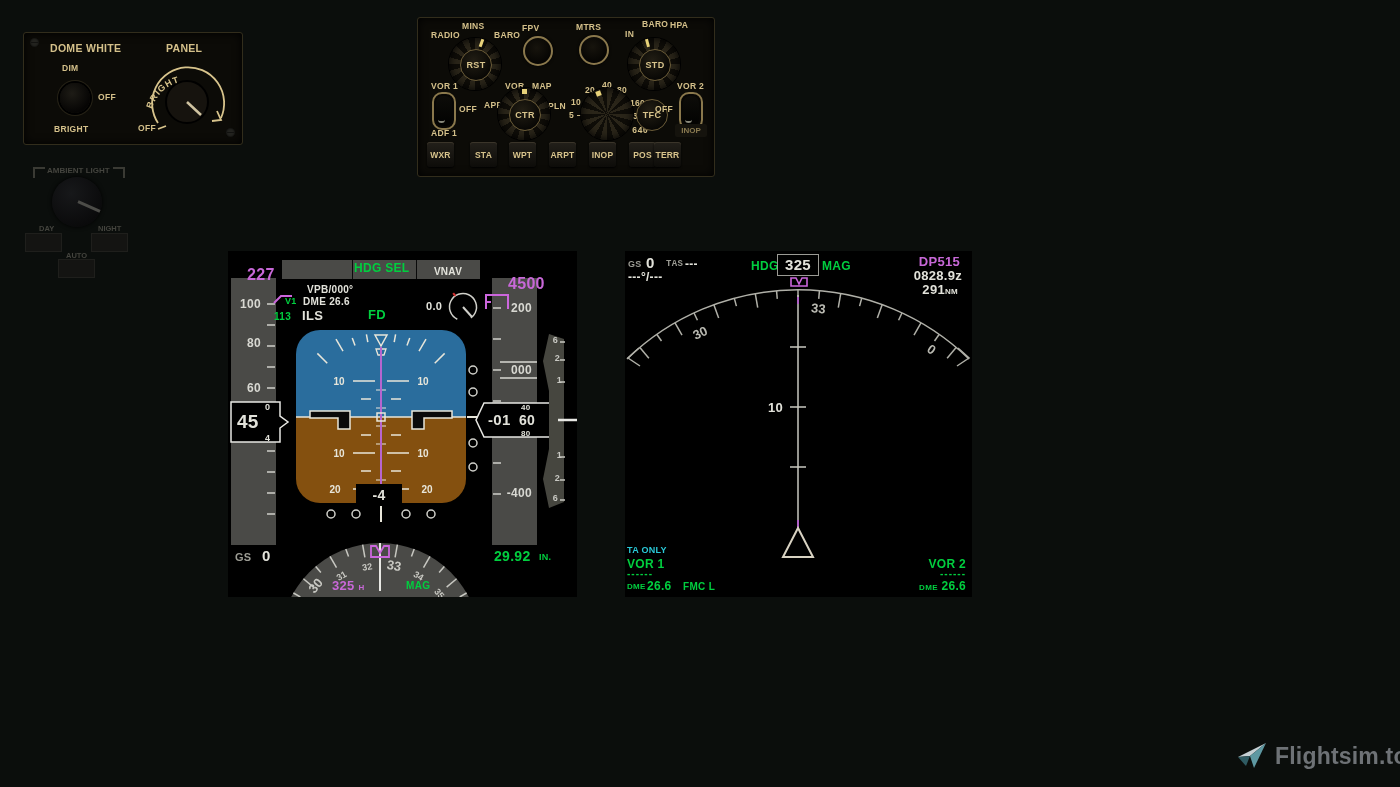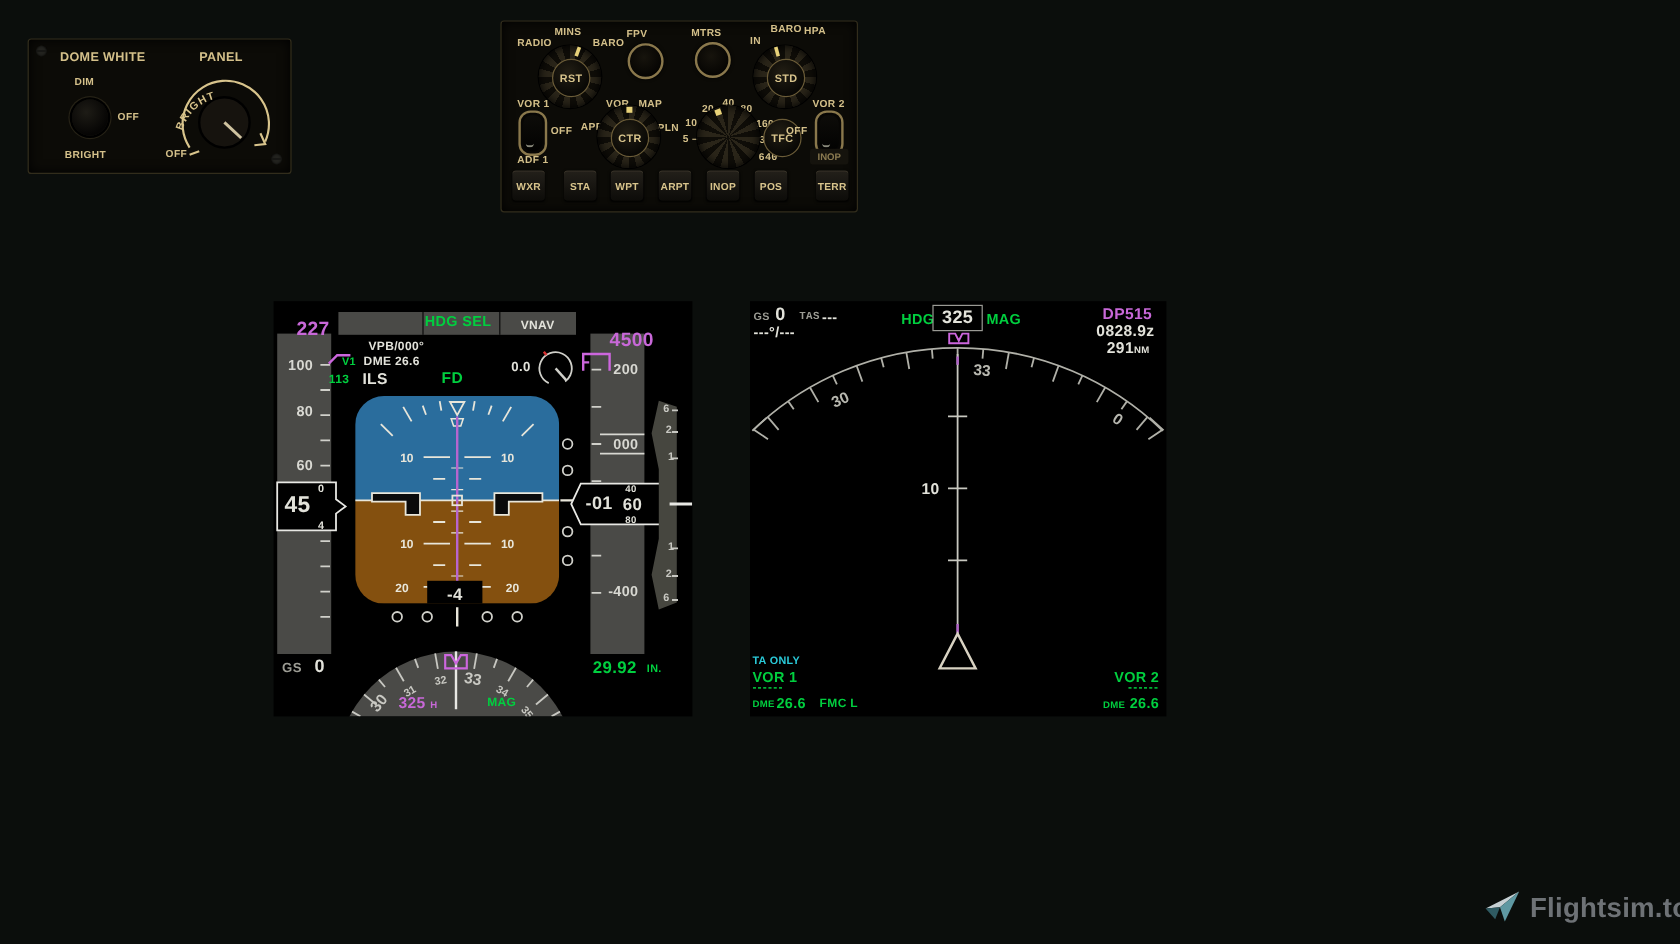--- a/index.html
+++ b/index.html
@@ -74,20 +74,34 @@
       <circle cx="163" cy="69" r="21" fill="#16130e" stroke="#000" stroke-width="2"></circle>
       <line x1="163" y1="69" x2="177" y2="82" stroke="#cfc3a0" stroke-width="2.5"></line>
       <text font-size="9" font-weight="bold" fill="#d8c48c" letter-spacing="1">
         <textPath href="#brightArc">BRIGHT</textPath>
       </text>
       <line x1="134" y1="96" x2="142" y2="93" stroke="#d8c48c" stroke-width="1.8"></line>
     </svg>
     <div class="abs gold plabel" style="left:114px;top:90px;">OFF</div>
   </div>
 
+  <div class="abs" style="left:25px;top:163px;width:105px;height:115px;">
+    <div class="brkt" style="left:8px;top:4px;border-left:2px solid #3a3a34;border-top:2px solid #3a3a34;"></div>
+    <div class="brkt" style="left:88px;top:4px;border-right:2px solid #3a3a34;border-top:2px solid #3a3a34;"></div>
+    <div class="abs amb" style="left:22px;top:3px;font-size:8px;">AMBIENT LIGHT</div>
+    <div class="abs" style="left:27px;top:14px;width:50px;height:50px;border-radius:50%;
+         background:radial-gradient(circle at 38% 32%,#17181a,#0a0a0b 75%);box-shadow:0 0 4px #000;"></div>
+    <div class="abs" style="left:52px;top:42px;width:24px;height:3px;background:#4c4c48;transform:rotate(24deg);"></div>
+    <div class="abs amb" style="left:14px;top:61px;font-size:7.5px;">DAY</div>
+    <div class="abs amb" style="left:73px;top:61px;font-size:7.5px;">NIGHT</div>
+    <div class="ambbox" style="left:0px;top:70px;"></div>
+    <div class="ambbox" style="left:66px;top:70px;"></div>
+    <div class="abs amb" style="left:41px;top:88px;font-size:7.5px;">AUTO</div>
+    <div class="ambbox" style="left:33px;top:96px;"></div>
+  </div>
 
   <div class="hpanel" style="left:417px;top:17px;width:296px;height:158px;">
 
     <div class="abs gold plabel" style="left:44px;top:3px;">MINS</div>
     <div class="abs gold plabel" style="left:13px;top:12px;">RADIO</div>
     <div class="abs gold plabel" style="left:76px;top:12px;">BARO</div>
     <div class="knob-outer" style="left:31px;top:20px;width:52px;height:52px;"></div>
     <div class="kmark" style="left:62px;top:21px;transform:rotate(20deg);"></div>
     <div class="knob-inner" style="left:42px;top:31px;width:30px;height:30px;">RST</div>
 
@@ -139,21 +153,21 @@
       </div>
     <div class="abs dimgold" style="left:257px;top:106px;width:32px;height:13px;background:#15130d;border-radius:2px;
          font-size:8px;text-align:center;line-height:13px;">INOP</div>
 
     <div class="sqbtn" style="left:9px;top:124px;">WXR</div>
     <div class="sqbtn" style="left:52px;top:124px;">STA</div>
     <div class="sqbtn" style="left:91px;top:124px;">WPT</div>
     <div class="sqbtn" style="left:131px;top:124px;">ARPT</div>
     <div class="sqbtn" style="left:171px;top:124px;">INOP</div>
     <div class="sqbtn" style="left:211px;top:124px;">POS</div>
-    <div class="sqbtn" style="left:262px;top:124px;">TERR</div>
+    <div class="sqbtn" style="left:236px;top:124px;">TERR</div>
   </div>
 
   <div class="screen" style="left:228px;top:251px;width:349px;height:346px;">
     <div class="abs tapegray" style="left:3px;top:27px;width:45px;height:267px;"></div>
     <div class="abs tapegray" style="left:264px;top:27px;width:45px;height:267px;"></div>
     <div class="fma">
       <div class="fmadiv" style="left:70px;"></div>
         <div class="fmadiv" style="left:134px;"></div>
     </div>
 

